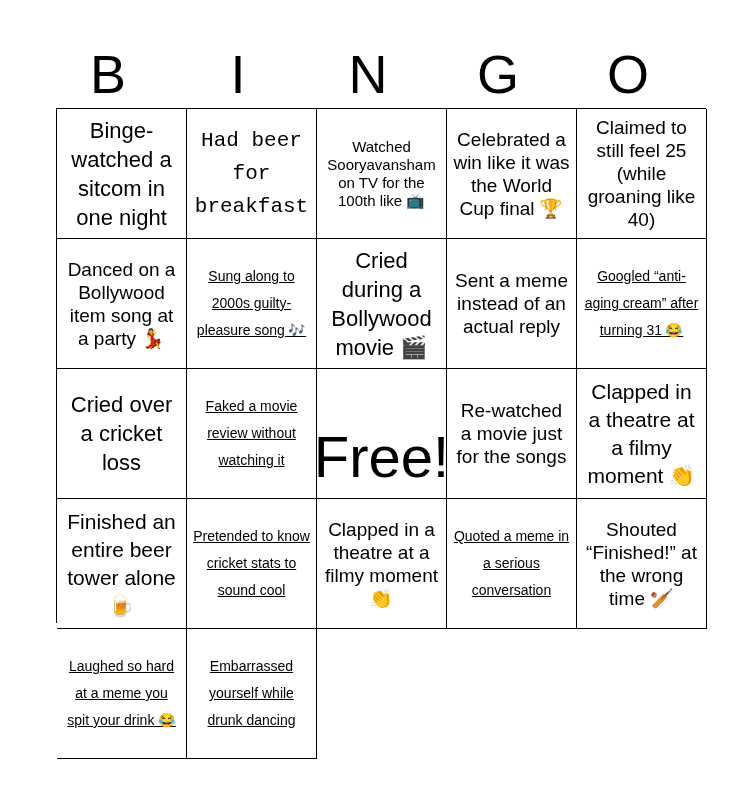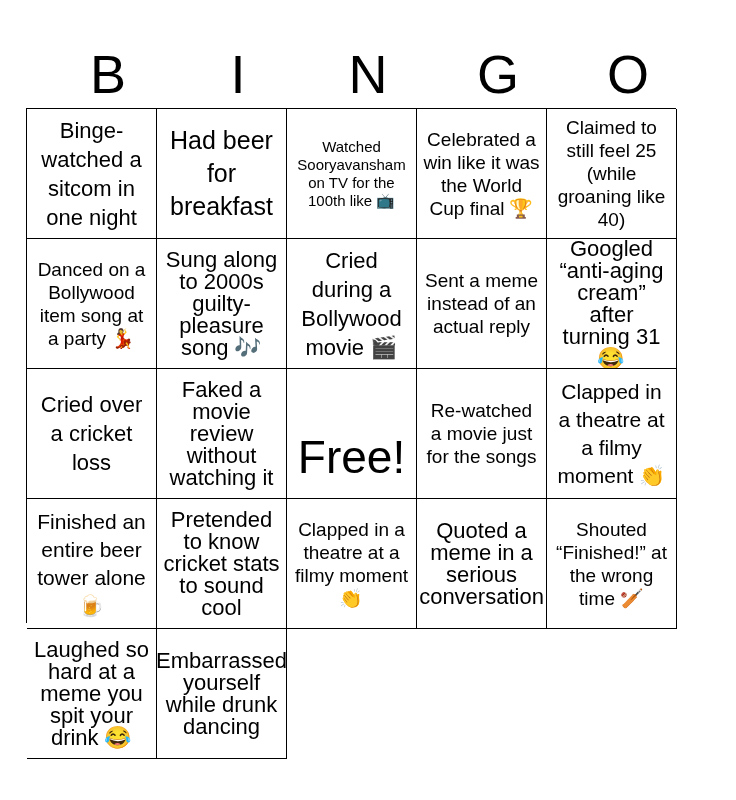--- a/index.html
+++ b/index.html
@@ -8,37 +8,37 @@
     font-family: "Liberation Sans", sans-serif; color: #000;
   }
   .header {
     position: absolute; left: 43px; top: 40px; width: 650px; height: 68px;
     display: grid; grid-template-columns: repeat(5, 130px);
   }
   .header-letter {
     text-align: center; font-size: 54px; line-height: 68px; font-weight: normal;
   }
   .grid {
-    position: absolute; left: 26px; top: 108px; width: 650px; height: 515px;
+    position: absolute; left: 56px; top: 108px; width: 650px; height: 515px;
     display: grid; grid-template-columns: repeat(5, 130px); grid-template-rows: repeat(5, 130px);
     border-top: 1.5px solid #000; border-left: 1.5px solid #000; box-sizing: border-box;
   }
   .cell {
     border-right: 1.5px solid #000; border-bottom: 1.5px solid #000;
     box-sizing: border-box; display: flex; align-items: center; justify-content: center;
     text-align: center; padding: 4px 6px; overflow: hidden;
   }
   .cell span { display: block; }
   .s15 { font-size: 15px; line-height: 18px; }
-  .s17 { font-size: 22px; line-height: 22px; }
+  .s17 { font-size: 14px; line-height: 27px; text-decoration: underline; }
   .s19 { font-size: 19px; line-height: 23px; }
   .s21 { font-size: 21px; line-height: 28px; }
   .s22 { font-size: 22px; line-height: 29px; }
-  .s25 { font-size: 25px; line-height: 33px; }
-  .free { font-size: 46px; line-height: 50px; margin-top: 46px; }
+  .s25 { font-size: 21px; line-height: 33px; font-family: Liberation Mono, monospace; }
+  .free { font-size: 58px; line-height: 50px; margin-top: 46px; }
 </style>
 </head>
 <body>
 
 <div class="header">
   <div class="header-letter">B</div>
   <div class="header-letter">I</div>
   <div class="header-letter">N</div>
   <div class="header-letter">G</div>
   <div class="header-letter">O</div>

